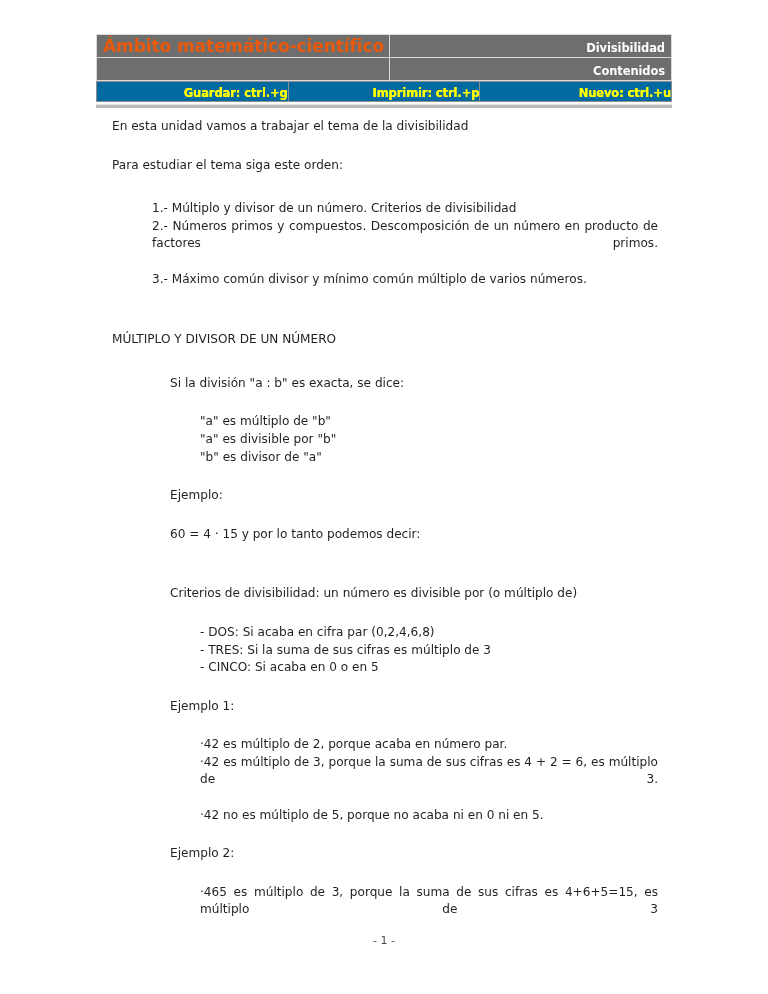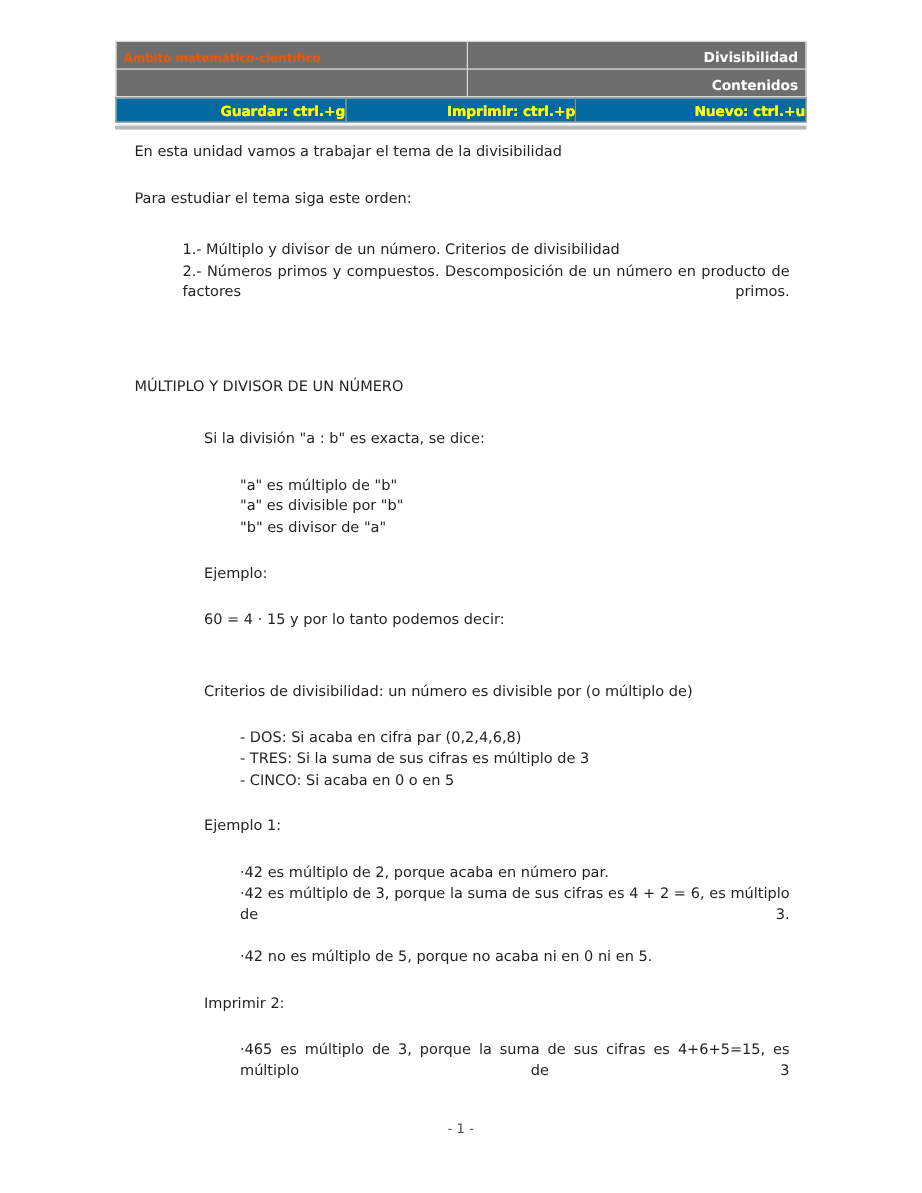--- a/index.html
+++ b/index.html
@@ -36,21 +36,21 @@
     height: 20px;
     padding: 1px 6px;
     vertical-align: middle;
   }
   .cell-title {
     width: 280px;
   }
   .title-text {
     color: #e8590c;
     font-weight: bold;
-    font-size: 10px;
+    font-size: 17px;
     letter-spacing: -0.1px;
     white-space: nowrap;
   }
   .cell-right {
     text-align: right;
   }
   .right-text {
     color: #ffffff;
     font-weight: bold;
     font-size: 11.5px;
@@ -190,20 +190,21 @@
 
   <div class="gap-md"></div>
 
   <p class="p">Para estudiar el tema siga este orden:</p>
 
   <div class="gap-lg"></div>
 
   <div class="indent-1">
     <div class="p">1.- Múltiplo y divisor de un número. Criterios de divisibilidad</div>
     <div class="p justified-force">2.- Números primos y compuestos. Descomposición de un número en producto de factores primos.</div>
+    <div class="p">3.- Máximo común divisor y mínimo común múltiplo de varios números.</div>
   </div>
 
   <div class="gap-lg"></div>
   <div class="gap-sm"></div>
 
   <p class="section-head">MÚLTIPLO Y DIVISOR DE UN NÚMERO</p>
 
   <div class="gap-lg"></div>
 
   <p class="p indent-2">Si la división "a : b" es exacta, se dice:</p>
@@ -246,21 +247,21 @@
   <div class="gap-md"></div>
 
   <div class="indent-3">
     <div class="p">·42 es múltiplo de 2, porque acaba en número par.</div>
     <div class="p justified-force">·42 es múltiplo de 3, porque la suma de sus cifras es 4 + 2 = 6, es múltiplo de 3.</div>
     <div class="p">·42 no es múltiplo de 5, porque no acaba ni en 0 ni en 5.</div>
   </div>
 
   <div class="gap-md"></div>
 
-  <p class="p indent-2">Imprimir 2:</p>
+  <p class="p indent-2">Ejemplo 2:</p>
 
   <div class="gap-md"></div>
 
   <div class="indent-3">
     <div class="p justified-force">·465 es múltiplo de 3, porque la suma de sus cifras es 4+6+5=15, es múltiplo de 3</div>
 
   </div>
 
 </div>
 

